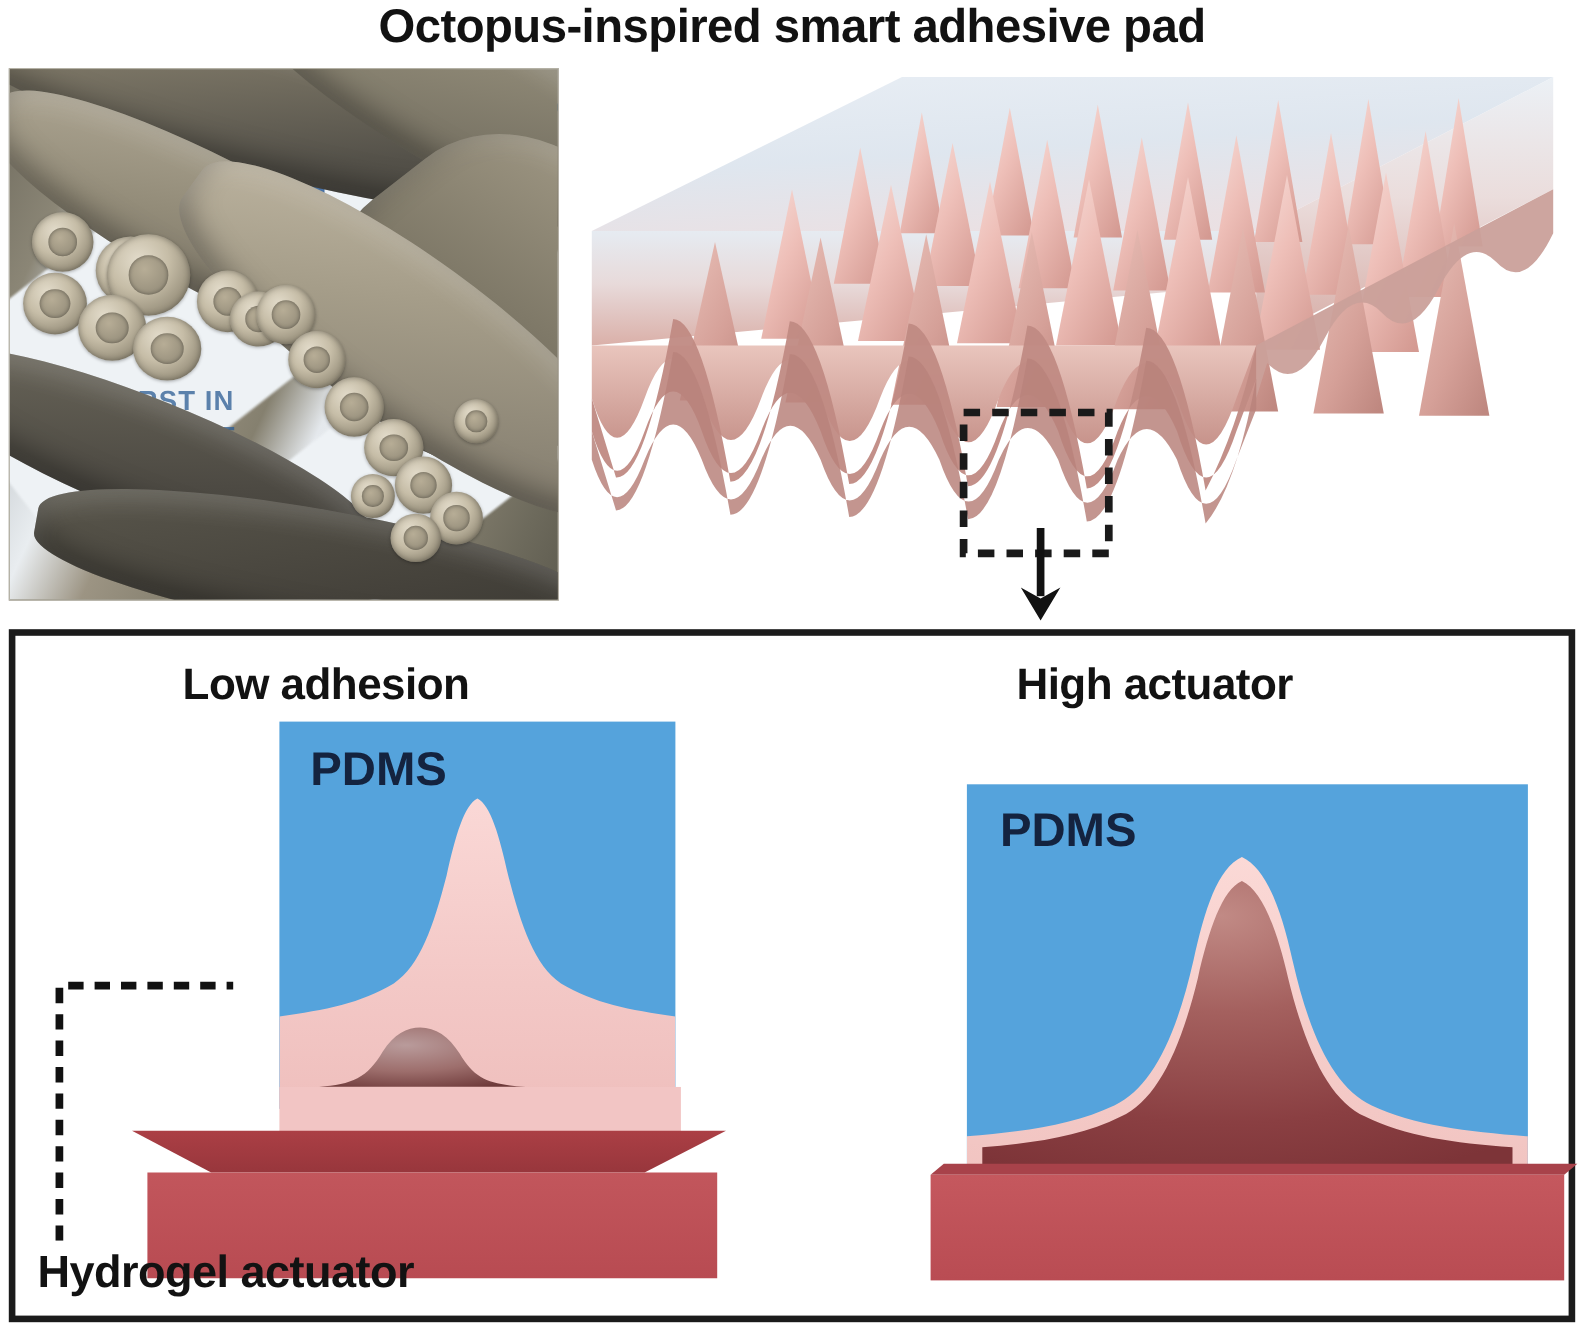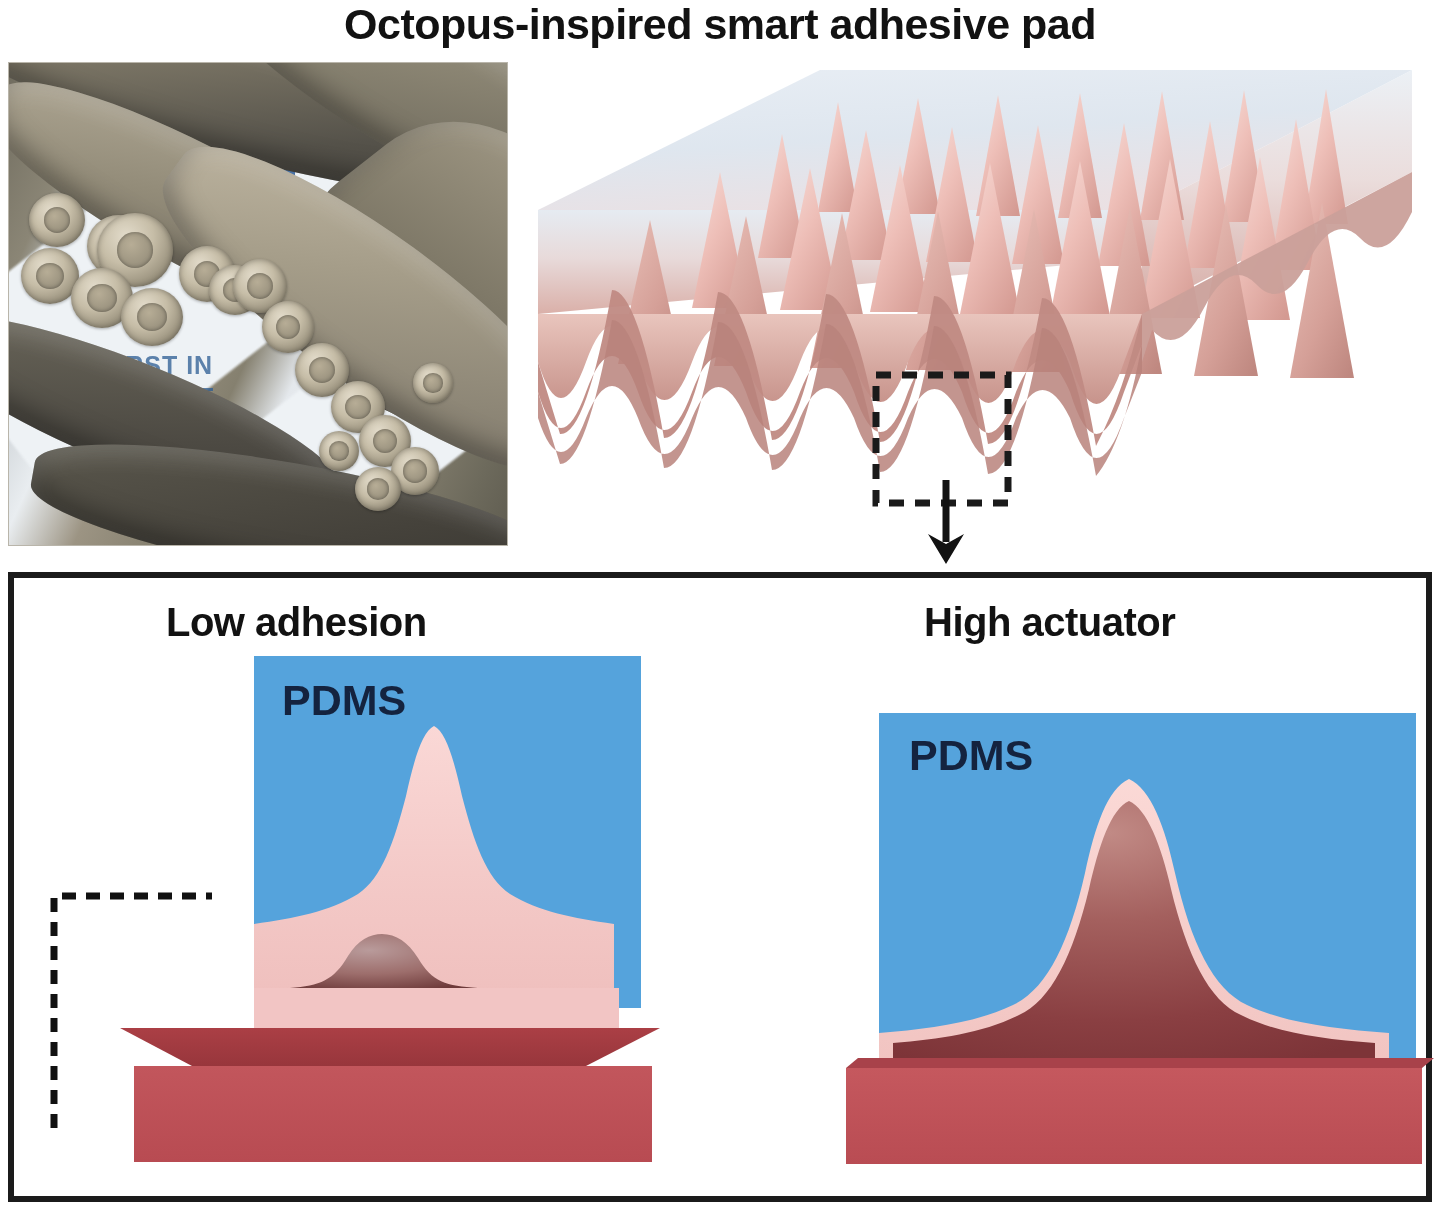--- a/index.html
+++ b/index.html
@@ -74,21 +74,21 @@
   }
   .panel-label{
     position:absolute;font-weight:bold;font-size:40px;color:#121212;
     white-space:nowrap;letter-spacing:-0.5px;
   }
   #label-low{left:152px;top:22px;}
   #label-high{left:910px;top:22px;}
   #label-hydrogel{left:20px;top:555px;font-size:41px;}
 
   
-  .pdms-block{position:absolute;background:#55a3dc;overflow:hidden;padding-left:27px;}
+  .pdms-block{position:absolute;background:#55a3dc;overflow:hidden;}
   #pdms-left{left:240px;top:78px;width:360px;height:352px;}
   #pdms-right{left:865px;top:135px;width:510px;height:352px;}
   .pdms-text{position:absolute;font-weight:bold;font-size:43px;color:#14233f;
     letter-spacing:0px;}
   #pdms-text-left{left:28px;top:20px;}
   #pdms-text-right{left:30px;top:18px;}
 
   .shape-svg{position:absolute;left:0;top:0;overflow:visible;}
 
   
@@ -338,20 +338,21 @@
     <rect x="56" y="2" width="540" height="0" fill="none"></rect>
     <polygon points="56,2 596,2 596,128 56,128" fill="url(#hgFront)" opacity="0"></polygon>
     <polygon points="70,40 588,40 588,136 70,136" fill="url(#hgFront)"></polygon>
     <polygon points="70,40 128,40 56,2 70,2" fill="#a8434a" opacity="0"></polygon>
   </svg>
 
   <svg id="hydrogel-callout" viewBox="0 0 200 250">
     <polyline points="22,250 22,18 180,18" fill="none" stroke="#111111" stroke-width="7" stroke-dasharray="14 10"></polyline>
   </svg>
 
+  <div class="panel-label" id="label-hydrogel">Hydrogel actuator</div>
 
   <div class="pdms-block" id="pdms-right">
     <div class="pdms-text" id="pdms-text-right">PDMS</div>
 
     <svg width="510" height="352" viewBox="0 0 510 352" class="shape-svg">
       <defs>
         <linearGradient id="pinkR" x1="0" y1="0" x2="0" y2="1">
           <stop offset="0%" stop-color="#fbd9d6"></stop>
           <stop offset="100%" stop-color="#f1c4c1"></stop>
         </linearGradient>

